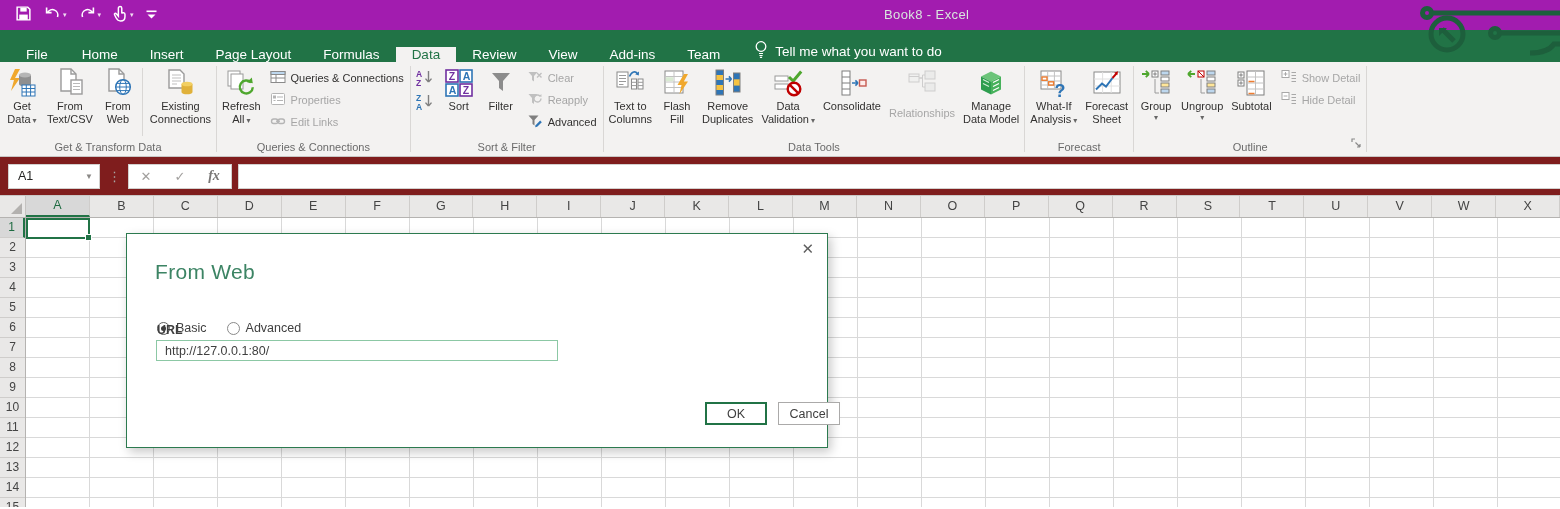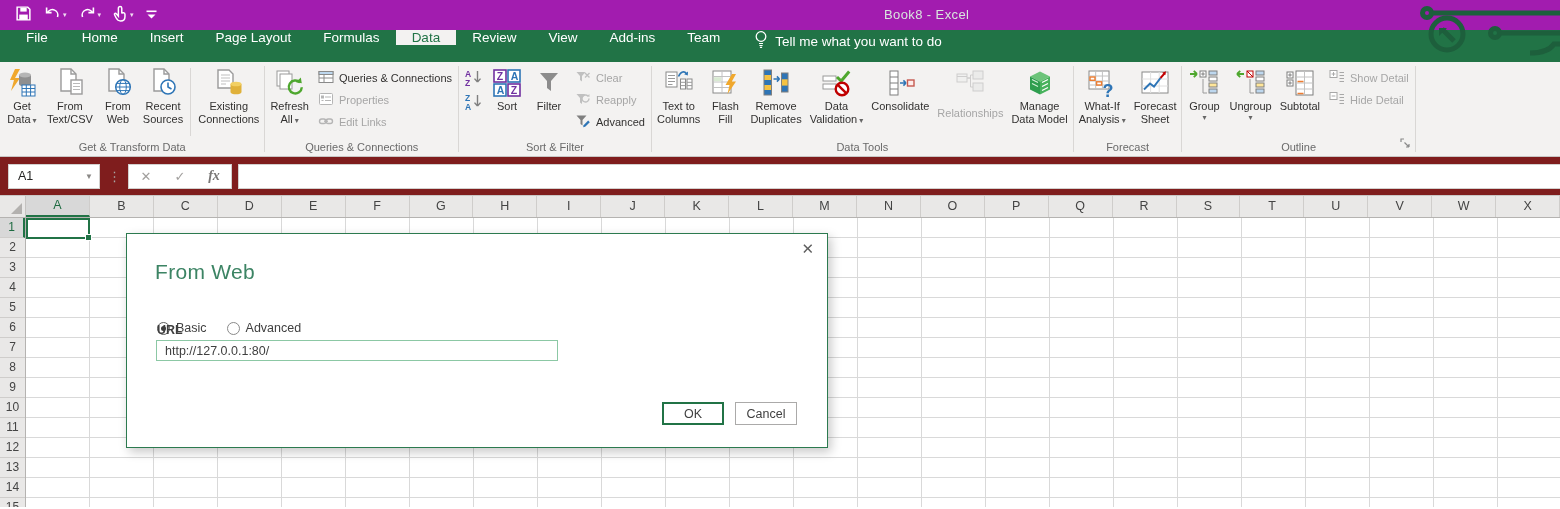--- a/index.html
+++ b/index.html
@@ -8,21 +8,21 @@
 
   
   .titlebar { height:30px; background:#a21caf; position:relative; display:flex; align-items:center; }
   .qat { display:flex; align-items:center; gap:6px; padding-left:12px; height:100%; }
   .qat-btn { display:flex; align-items:center; gap:2px; padding:2px 3px; cursor:default; }
   .qcaret { color:rgba(255,255,255,.85); font-size:7px; }
   .wintitle { position:absolute; left:884px; top:0; height:30px; line-height:30px; color:#dcease2; color:#d9e6de; font-size:13px; letter-spacing:.4px; }
   .deco { position:absolute; right:0; top:0; }
 
   
-  .tabrow { height:32px; background:#217346; display:flex; align-items:flex-start; padding-left:8px; }
+  .tabrow { height:32px; background:#217346; display:flex; align-items:flex-end; padding-left:8px; }
   .tab { color:#fff; font-size:13.5px; padding:0 16px; display:flex; align-items:center; cursor:default; }
   .tab.file { padding:0 18px; }
   .tab.active { background:#f3f2f1; color:#217346; }
   .tellme { display:flex; align-items:center; gap:7px; color:#fff; font-size:13.5px; margin-left:10px; padding:0 8px; }
 
   
   .ribbon { height:95px; background:#f3f2f1; border-bottom:1px solid #c8c6c4; display:flex; align-items:stretch; overflow:hidden; }
   .rgroup { display:flex; flex-direction:column; position:relative; padding:0 1px; }
   .rgroup-content { flex:1; display:flex; align-items:flex-start; padding-top:2px; }
   .rgroup-label { height:16px; font-size:11px; color:#6a6a6a; text-align:center; line-height:14px; white-space:nowrap; padding:0 6px; }
@@ -73,21 +73,21 @@
   .dialog { position:absolute; left:126px; top:233px; width:702px; height:215px; background:#fff; border:1px solid #2c7a4f; box-shadow:3px 4px 10px rgba(0,0,0,.22); z-index:10; }
   .dlg-close { position:absolute; top:6px; right:13px; font-size:15px; color:#5f5f5f; cursor:default; }
   .dlg-title { position:absolute; left:28px; top:26px; font-size:21px; font-weight:300; color:#3c8464; letter-spacing:.3px; }
   .dlg-radios { position:absolute; left:30px; top:62px; display:flex; gap:20px;margin-top:25px; }
   .radio { display:flex; align-items:center; gap:6px; font-size:12.5px; color:#404040; }
   .rdot { width:13px; height:13px; border-radius:50%; border:1px solid #8a8a8a; background:#fff; position:relative; }
   .rdot.sel { border-color:#5f5f5f; }
   .rdot.sel:after { content:""; position:absolute; left:3px; top:3px; width:5px; height:5px; border-radius:50%; background:#3b3b3b; }
   .dlg-urllabel { position:absolute; left:30px; top:89px; font-size:12.5px; color:#3f3f3f;font-weight:bold; }
   .dlg-input { position:absolute; left:29px; top:106px; width:402px; height:21px; border:1px solid #8cc8a5; font-size:12.5px; color:#3f3f3f; padding-left:8px; font-family:"Liberation Sans",sans-serif; outline:none; background:#fff; }
-  .dlg-btn { position:absolute; top:168px; width:62px; height:23px; background:#fff; font-size:12.5px; color:#404040; font-family:"Liberation Sans",sans-serif; cursor:default; }
+  .dlg-btn { position:absolute; top:168px; width:62px; height:23px; background:#fff; font-size:12.5px; color:#404040; font-family:"Liberation Sans",sans-serif; cursor:default;margin-left:43px; }
   .dlg-ok { left:535px; border:1px solid #217346; box-shadow:inset 0 0 0 1px #217346; }
   .dlg-cancel { left:608px; border:1px solid #abaaa9; }
 </style>
 </head>
 <body>
 
 <div class="app">
 
   <div class="titlebar">
     <div class="qat">
@@ -198,34 +198,20 @@
                 <path d="M7 2 h10 l5 5 v17 h-15 z" fill="#fff" stroke="#9a9a9a" stroke-width="1.4"></path>
                 <path d="M17 2 v5 h5" fill="none" stroke="#9a9a9a" stroke-width="1.4"></path>
                 <circle cx="21" cy="20" r="7.3" fill="#fff" stroke="#2e75b6" stroke-width="1.5"></circle>
                 <ellipse cx="21" cy="20" rx="3.3" ry="7.3" fill="none" stroke="#2e75b6" stroke-width="1"></ellipse>
                 <path d="M13.8 20 h14.4 M15 16.4 h12 M15 23.6 h12" stroke="#2e75b6" stroke-width="1" fill="none"></path>
               </svg>
             </div>
             <div class="rlabel">
               <div>From</div>
               <div>Web</div>
-            </div>
-          </div>
-          <div class="rbtn-large">
-            <div class="ricon">
-              <svg width="32" height="32" viewBox="0 0 32 32">
-                <path d="M7 2 h10 l5 5 v17 h-15 z" fill="#fff" stroke="#9a9a9a" stroke-width="1.4"></path>
-                <path d="M17 2 v5 h5" fill="none" stroke="#9a9a9a" stroke-width="1.4"></path>
-                <circle cx="21" cy="20" r="7" fill="#fff" stroke="#2e75b6" stroke-width="1.6"></circle>
-                <path d="M21 15.5 v4.5 l3.5 2" stroke="#2e75b6" stroke-width="1.6" fill="none"></path>
-              </svg>
-            </div>
-            <div class="rlabel">
-              <div>Recent</div>
-              <div>Sources</div>
             </div>
           </div>
           <div class="inner-sep"></div>
           <div class="rbtn-large">
             <div class="ricon">
               <svg width="32" height="32" viewBox="0 0 32 32">
                 <path d="M5 3 h11 l4 4 v14 h-15 z" fill="#fff" stroke="#9a9a9a" stroke-width="1.4"></path>
                 <path d="M8 8 h9 M8 11 h9 M8 14 h9 M8 17 h5" stroke="#c0c0c0" stroke-width="1.2"></path>
                 <path d="M17.5 17 v8 a5.5 2.3 0 0 0 11 0 v-8" fill="#e0b13a"></path>
                 <ellipse cx="23" cy="17" rx="5.5" ry="2.3" fill="#f2cf62"></ellipse>

